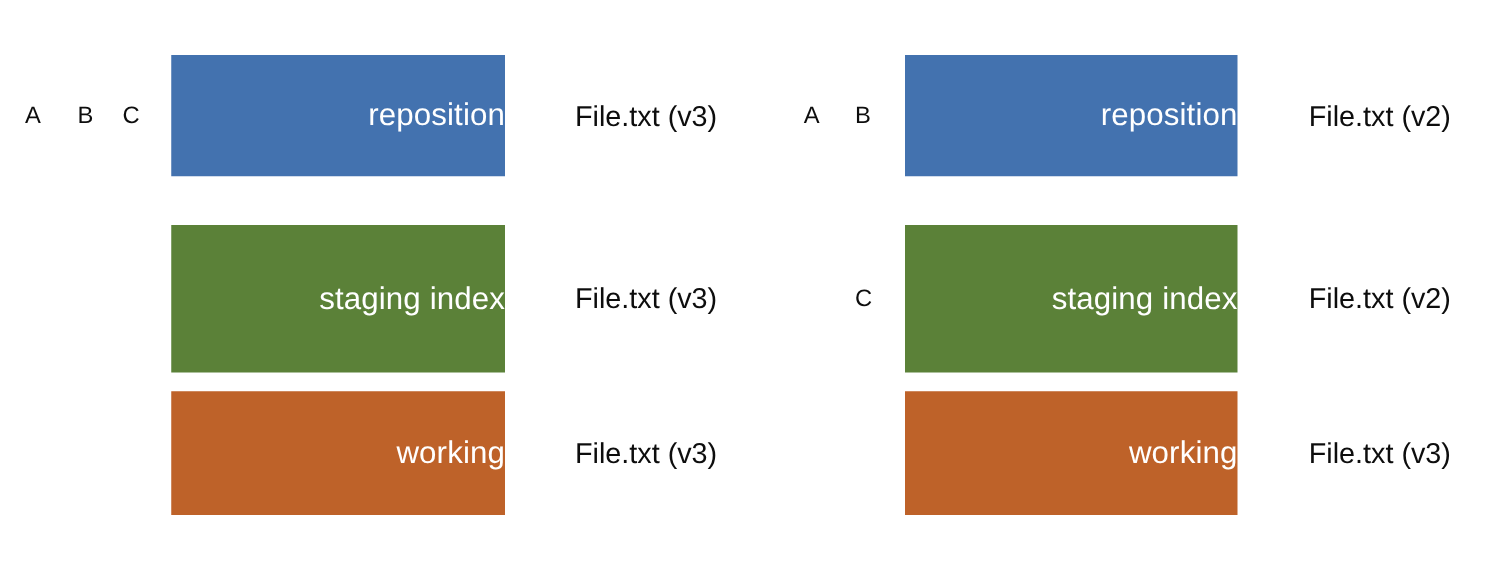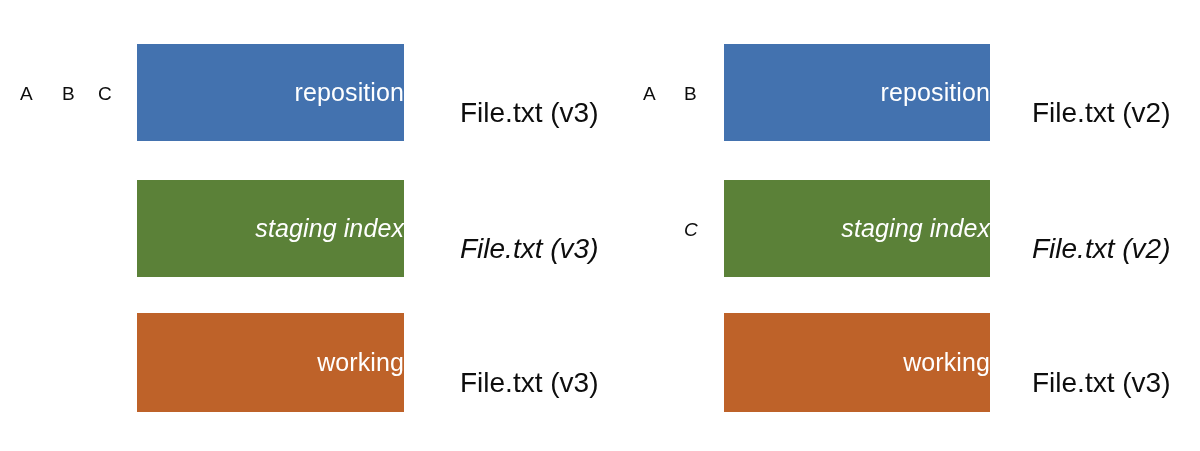--- a/index.html
+++ b/index.html
@@ -29,21 +29,21 @@
   .panel.left  { left: 0px;   width: 600px; }
   .panel.right { left: 600px; width: 600px; }
 
   .row {
     position: absolute;
     left: 0;
     width: 100%;
     height: 97px;
   }
   .row.r1 { top: 44px;  height: 97px; }
-  .row.r2 { top: 180px; height: 97px; font-style: italic; }
+  .row.r2 { top: 180px; height: 118px; }
   .row.r3 { top: 313px; height: 99px; }
 
   
   .area-box {
     position: absolute;
     top: 0;
     height: 100%;
     display: flex;
     align-items: center;
     justify-content: flex-end;
@@ -69,31 +69,30 @@
     font-weight: 400;
     line-height: 1;
     white-space: nowrap;
     top: 50%;
     transform: translateY(-50%);
   }
 
   
   .file-label {
     position: absolute;
-    font-size: 28px;
+    font-size: 23px;
     color: #0d0d0d;
     font-weight: 400;
     line-height: 1;
     white-space: nowrap;
     top: 50%;
     transform: translateY(-50%);
-    margin-top: 20px;
   }
   .panel.left  .file-label { left: 460px; }
-  .panel.right .file-label { left: 432px; }
+  .panel.right .file-label { left: 447px; }
 </style>
 </head>
 <body>
 
 <div id="stage">
 
   <div class="panel left">
 
     <div class="row r1">
       <span class="marker" style="left:20px;">A</span>

